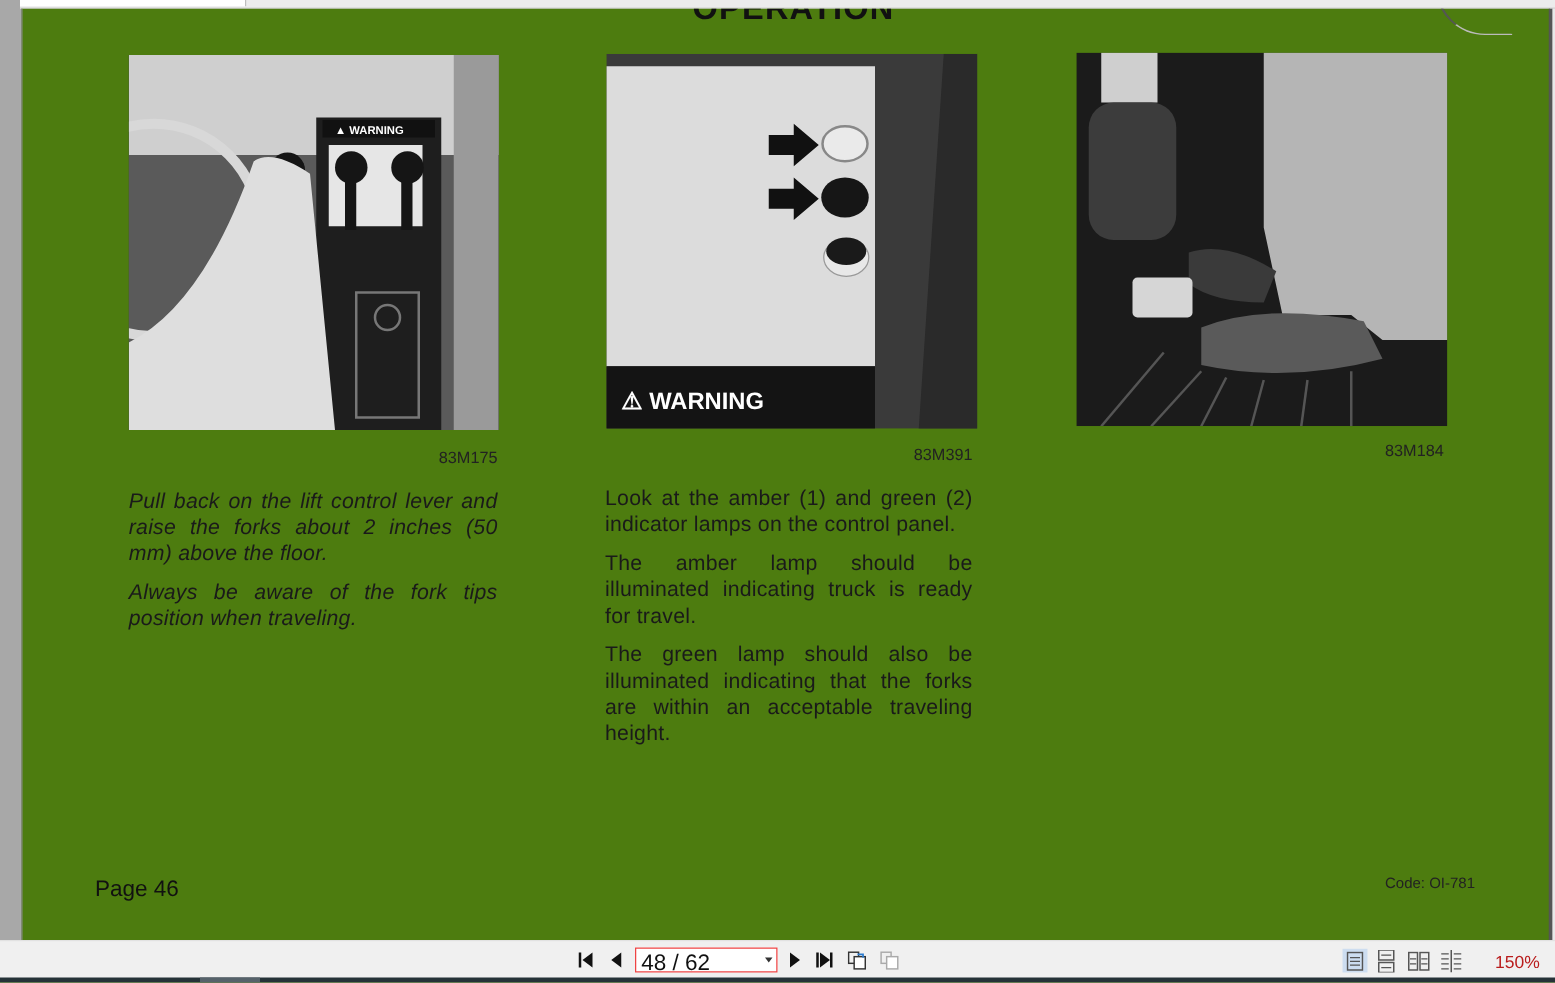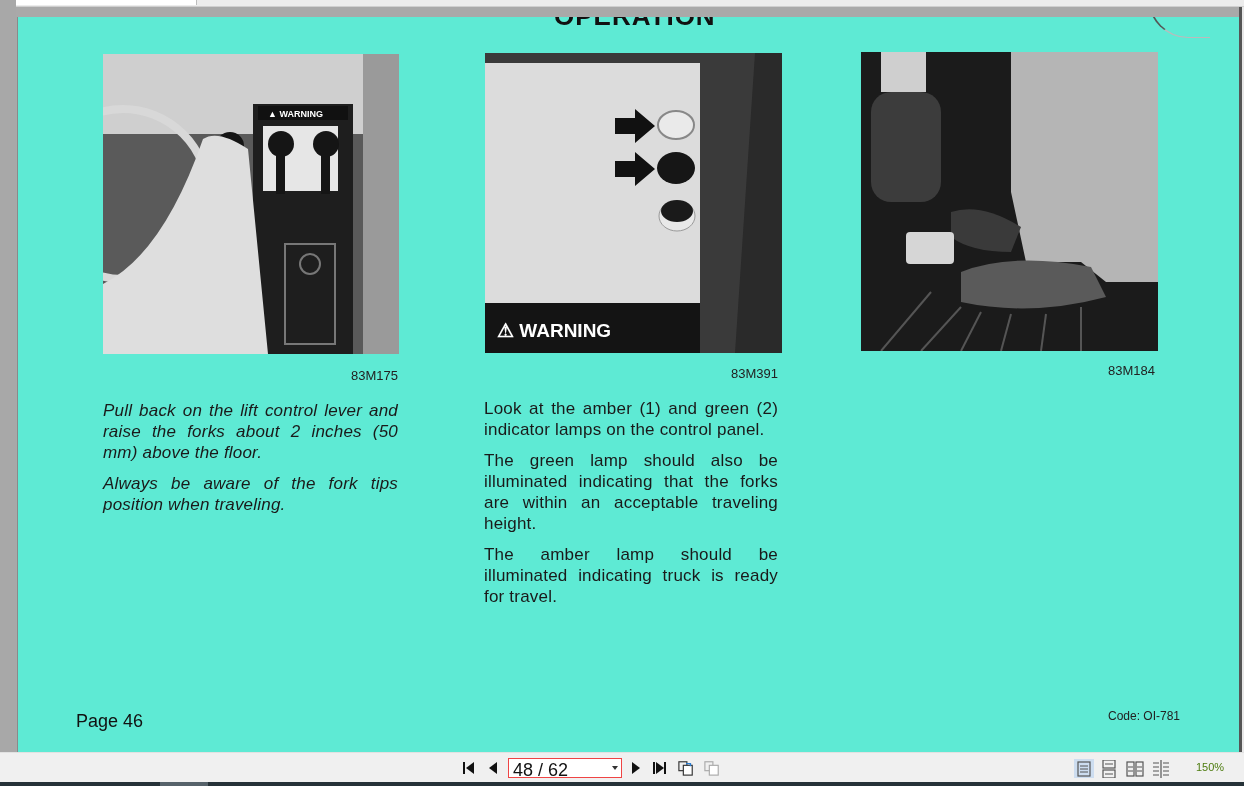--- a/index.html
+++ b/index.html
@@ -1,39 +1,39 @@
 <!DOCTYPE html>
 <html><head>
   <meta charset="utf-8">
   <style>
     html, body { margin:0; padding:0; }
     body { width:1244px; height:786px; overflow:hidden; background:#a9a9a9; font-family:"Liberation Sans", sans-serif; position:relative; }
     .left-strip { position:absolute; left:0; top:0; width:16px; height:752px; background:#a8a8a8; }
     .top-strip { position:absolute; left:0; top:0; width:1244px; height:6px; background:#ececec; border-bottom:1px solid #cfcfcf; }
     .top-tab { position:absolute; left:0; top:0; width:196px; height:5px; background:#fff; border-right:1px solid #bdbdbd; }
-    .page { position:absolute; left:17px; top:17px; width:1222px; height:745px; background:#5eead4; border-left:1px solid #8a8a8a; overflow:hidden; }
+    .page { position:absolute; left:17px; top:7px; width:1222px; height:745px; background:#4d7c0f; border-left:1px solid #8a8a8a; overflow:hidden; }
     .right-border { position:absolute; left:1239px; top:7px; width:3px; height:745px; background:#555; }
     .right-gap { position:absolute; left:1242px; top:7px; width:2px; height:745px; background:#e8e8e8; }
     .heading { position:absolute; left:536px; top:-16px; font-size:26px; font-weight:bold; letter-spacing:1px; color:#111; }
     .corner-curl { position:absolute; left:1130px; top:-20px; width:60px; height:40px; border-left:2px solid #555; border-bottom:1px solid #bbb; border-radius:0 0 0 40px; }
     .photo { position:absolute; overflow:hidden; }
     .caption-code { position:absolute; font-size:13px; color:#222; text-align:right; }
     .col-text { position:absolute; font-size:17px; line-height:21px; color:#1a1a1a; text-align:justify; letter-spacing:0.2px; }
     .col-text p { margin:0 0 10px 0; }
     .page-num { position:absolute; left:58px; top:694px; font-size:18px; color:#111;text-align:right; }
     .code-lbl { position:absolute; left:1090px; top:692px; font-size:12px; color:#222; }
     .toolbar { position:absolute; left:0; top:752px; width:1244px; height:30px; background:#f0f0f0; border-top:1px solid #e2e2e2; }
     .bottom-bar { position:absolute; left:0; top:782px; width:1244px; height:4px; background:#263238; }
     .bottom-bar .hl { position:absolute; left:160px; width:48px; height:4px; background:#56626a; }
     .tb-btn { position:absolute; top:6px; width:16px; height:18px; display:flex; align-items:center; justify-content:center; color:#111; font-size:13px; cursor:pointer; }
     .page-select { position:absolute; left:508px; top:5px; width:114px; height:20px; background:#fff; border:1px solid #ef4444; box-sizing:border-box; font-size:18px; padding:1px 4px; color:#111; }
     .page-select .caret { position:absolute; right:3px; top:7px; width:0; height:0; border-left:3px solid transparent; border-right:3px solid transparent; border-top:4px solid #333; }
     .view-btn { position:absolute; top:6px; width:20px; height:19px; display:flex; align-items:center; justify-content:center; }
     .view-btn.active { background:#cdddf0; }
-    .zoom-lbl { position:absolute; left:1196px; top:8px; font-size:11px; color:#4d7c0f; }
+    .zoom-lbl { position:absolute; left:1196px; top:8px; font-size:14px; color:#b91c1c; }
   </style>
 </head>
 <body>
 
 <div class="top-strip"></div>
 <div class="top-tab"></div>
 <div class="left-strip"></div>
 
 <div class="page">
   <div class="heading">OPERATION</div>
@@ -98,22 +98,22 @@
     </svg>
   </div>
   <div class="caption-code" style="left:1087px; top:346px; width:50px;">83M184</div>
 
   <div class="col-text" style="left:85px; top:383px; width:295px;font-style:italic;">
     <p>Pull back on the lift control lever and raise the forks about 2 inches (50 mm) above the floor.</p>
     <p>Always be aware of the fork tips position when traveling.</p>
   </div>
   <div class="col-text" style="left:466px; top:381px; width:294px;">
     <p>Look at the amber (1) and green (2) indicator lamps on the control panel.</p>
+    <p>The amber lamp should be illuminated indicating truck is ready for travel.</p>
     <p>The green lamp should also be illuminated indicating that the forks are within an acceptable traveling height.</p>
-    <p>The amber lamp should be illuminated indicating truck is ready for travel.</p>
   </div>
 
   <div class="page-num">Page 46</div>
   <div class="code-lbl">Code: OI-781</div>
 </div>
 
 <div class="right-border"></div>
 <div class="right-gap"></div>
 
 <div class="toolbar">

